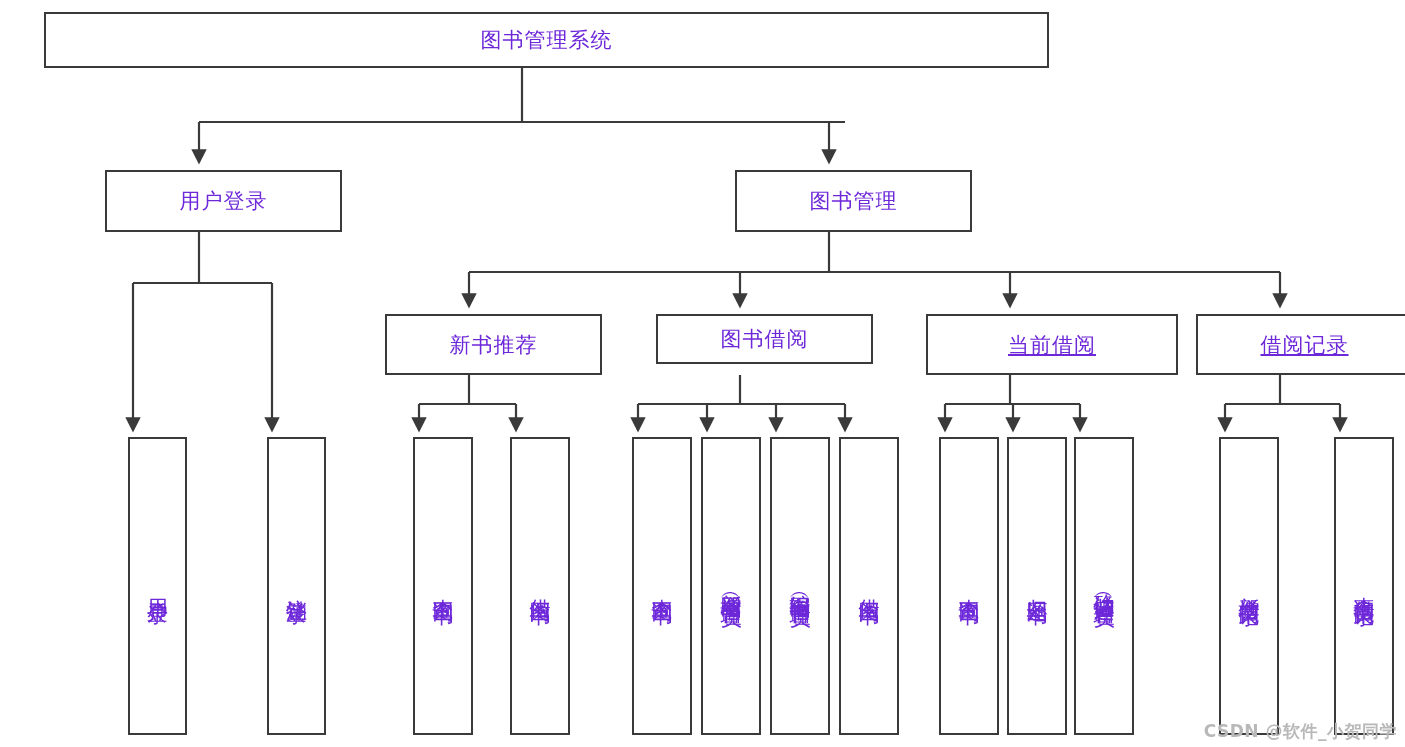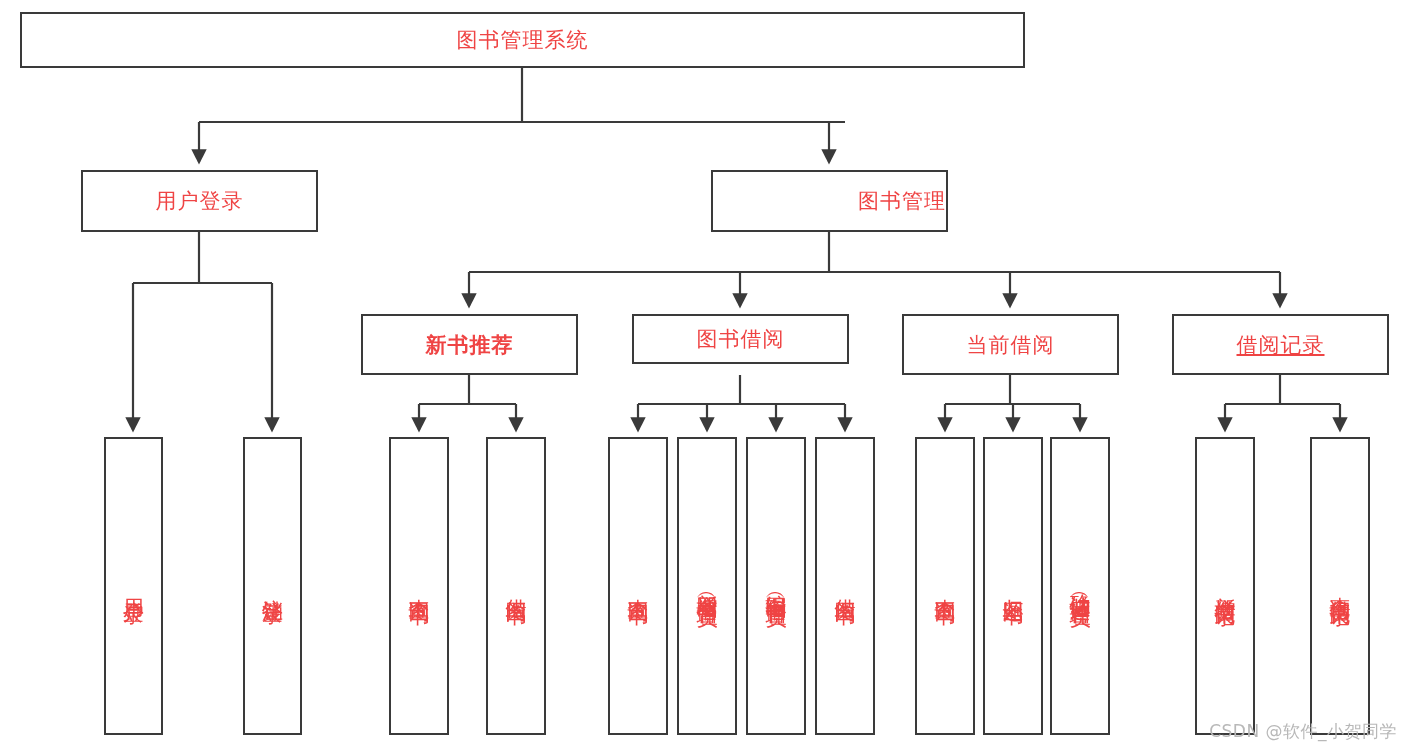--- a/index.html
+++ b/index.html
@@ -26,22 +26,23 @@
     height: 747px;
   }
   .node {
     position: absolute;
     box-sizing: border-box;
     border: 2px solid #3a3a3a;
     background: #ffffff;
     display: flex;
     align-items: center;
     justify-content: center;
-    color: #ef4444;
+    color: #6d28d9;
     z-index: 3;
+    margin-left: 24px;
   }
   .node.h {
     font-size: 21px;
     letter-spacing: 1px;
   }
   .node.v {
     font-size: 21px;
     letter-spacing: 2px;
     writing-mode: vertical-rl;
     text-orientation: upright;
@@ -55,20 +56,21 @@
   }
   .watermark {
     position: absolute;
     right: 8px;
     bottom: 4px;
     font-size: 17px;
     color: #b8b8b8;
     letter-spacing: 0.5px;
     z-index: 5;
     white-space: nowrap;
+    font-weight: bold;
   }
 </style>
 </head>
 <body>
 
 <div id="canvas">
 
   <svg id="edges" viewBox="0 0 1405 747" xmlns="http://www.w3.org/2000/svg">
     <defs>
       <marker id="arr" viewBox="0 0 12 12" refX="10" refY="6" markerWidth="7" markerHeight="7" orient="auto-start-reverse">
@@ -119,31 +121,31 @@
     </g>
   </svg>
 
   <div class="node h" style="left:20px; top:12px; width:1005px; height:56px;">
     <span>图书管理系统</span>
   </div>
 
   <div class="node h" style="left:81px; top:170px; width:237px; height:62px;">
     <span>用户登录</span>
   </div>
-  <div class="node h" style="left:711px; top:170px; width:237px; height:62px;justify-content:flex-end;">
+  <div class="node h" style="left:711px; top:170px; width:237px; height:62px;">
     <span>图书管理</span>
   </div>
 
-  <div class="node h" style="left:361px; top:314px; width:217px; height:61px;font-weight:bold;">
+  <div class="node h" style="left:361px; top:314px; width:217px; height:61px;">
     <span>新书推荐</span>
   </div>
   <div class="node h" style="left:632px; top:314px; width:217px; height:50px;">
     <span>图书借阅</span>
   </div>
-  <div class="node h" style="left:902px; top:314px; width:217px; height:61px;">
+  <div class="node h" style="left:902px; top:314px; width:252px; height:61px;text-decoration:underline;">
     <span>当前借阅</span>
   </div>
   <div class="node h" style="left:1172px; top:314px; width:217px; height:61px;text-decoration:underline;">
     <span>借阅记录</span>
   </div>
 
   <div class="node v" style="left:104px; top:437px; width:59px; height:298px;">
     <span class="vtext">用户登录</span>
   </div>
   <div class="node v" style="left:243px; top:437px; width:59px; height:298px;">

